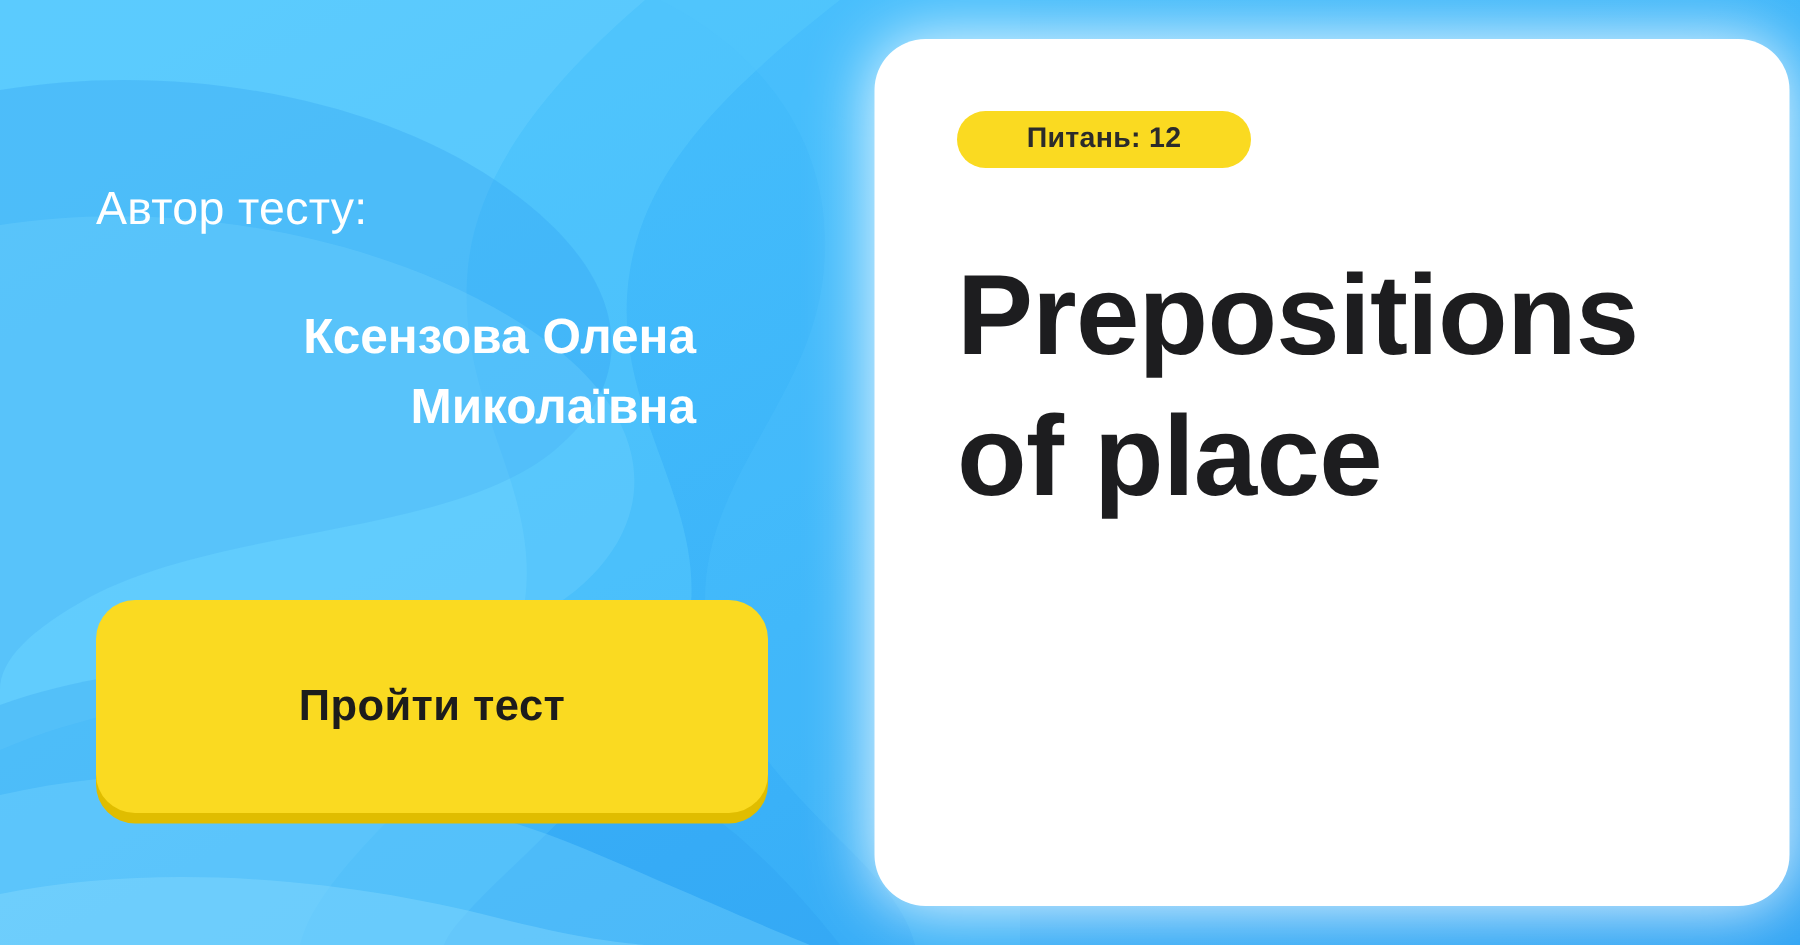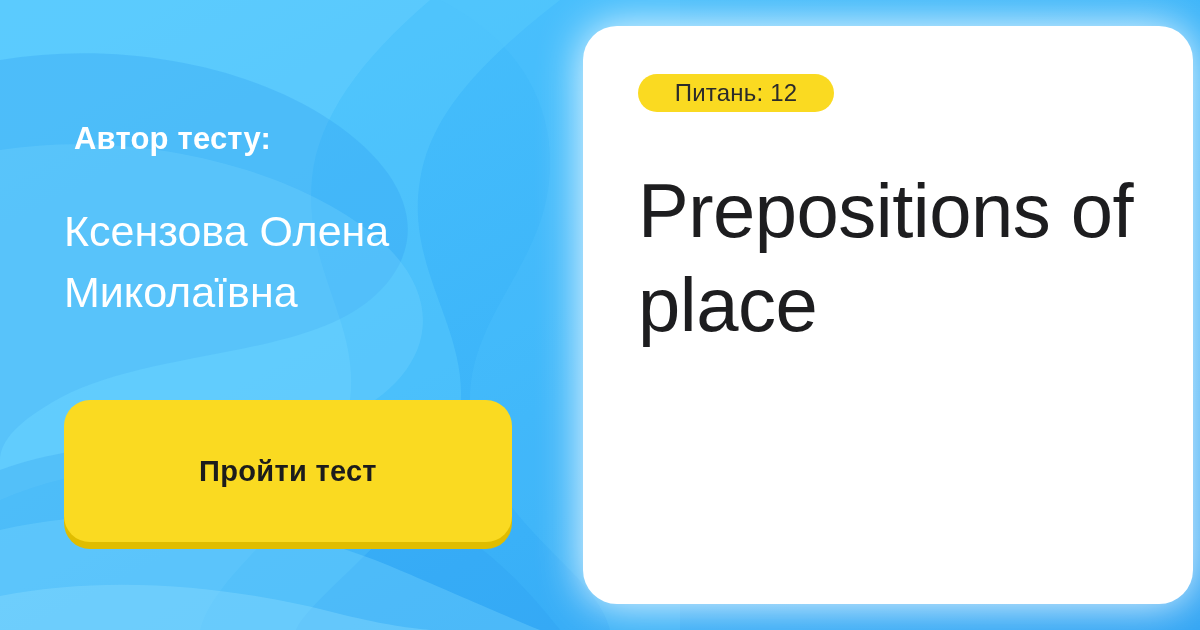--- a/index.html
+++ b/index.html
@@ -32,32 +32,33 @@
     left: 0;
     top: 0;
     width: 580px;
     height: 630px;
     box-sizing: border-box;
     padding: 120px 60px 0 64px;
   }
   .author-label {
     color: #ffffff;
     font-size: 31px;
-    font-weight: 700;
+    font-weight: 400;
     letter-spacing: 0.2px;
-    margin: 0 0 44px 10px;
+    margin: 0 0 44px 0;
     line-height: 1.2;
   }
   .author-name {
     color: #ffffff;
-    font-size: 43px;
-    font-weight: 400;
+    font-size: 33px;
+    font-weight: 700;
     line-height: 1.42;
     margin: 0;
     max-width: 400px;
+    text-align: right;
   }
   .cta {
     position: absolute;
     left: 64px;
     top: 400px;
     width: 448px;
     height: 142px;
     border: none;
     border-radius: 26px;
     background: #fada21;
@@ -101,32 +102,32 @@
     height: 38px;
     min-width: 196px;
     box-sizing: border-box;
     padding: 0 20px;
     background: #fada21;
     border-radius: 19px;
     display: flex;
     align-items: center;
     justify-content: center;
     color: #2b2b2b;
-    font-size: 24px;
-    font-weight: 400;
+    font-size: 19px;
+    font-weight: 700;
     letter-spacing: 0.2px;
   }
   .card-title {
     position: absolute;
     left: 55px;
     top: 138px;
     width: 540px;
     color: #1d1d1f;
     font-size: 76px;
-    font-weight: 400;
+    font-weight: 700;
     line-height: 1.24;
     letter-spacing: -0.5px;
   }
 </style>
 </head>
 <body>
 
 <div class="stage">
 
   <svg class="bg-waves" viewBox="0 0 1200 630" preserveAspectRatio="none" xmlns="http://www.w3.org/2000/svg">

